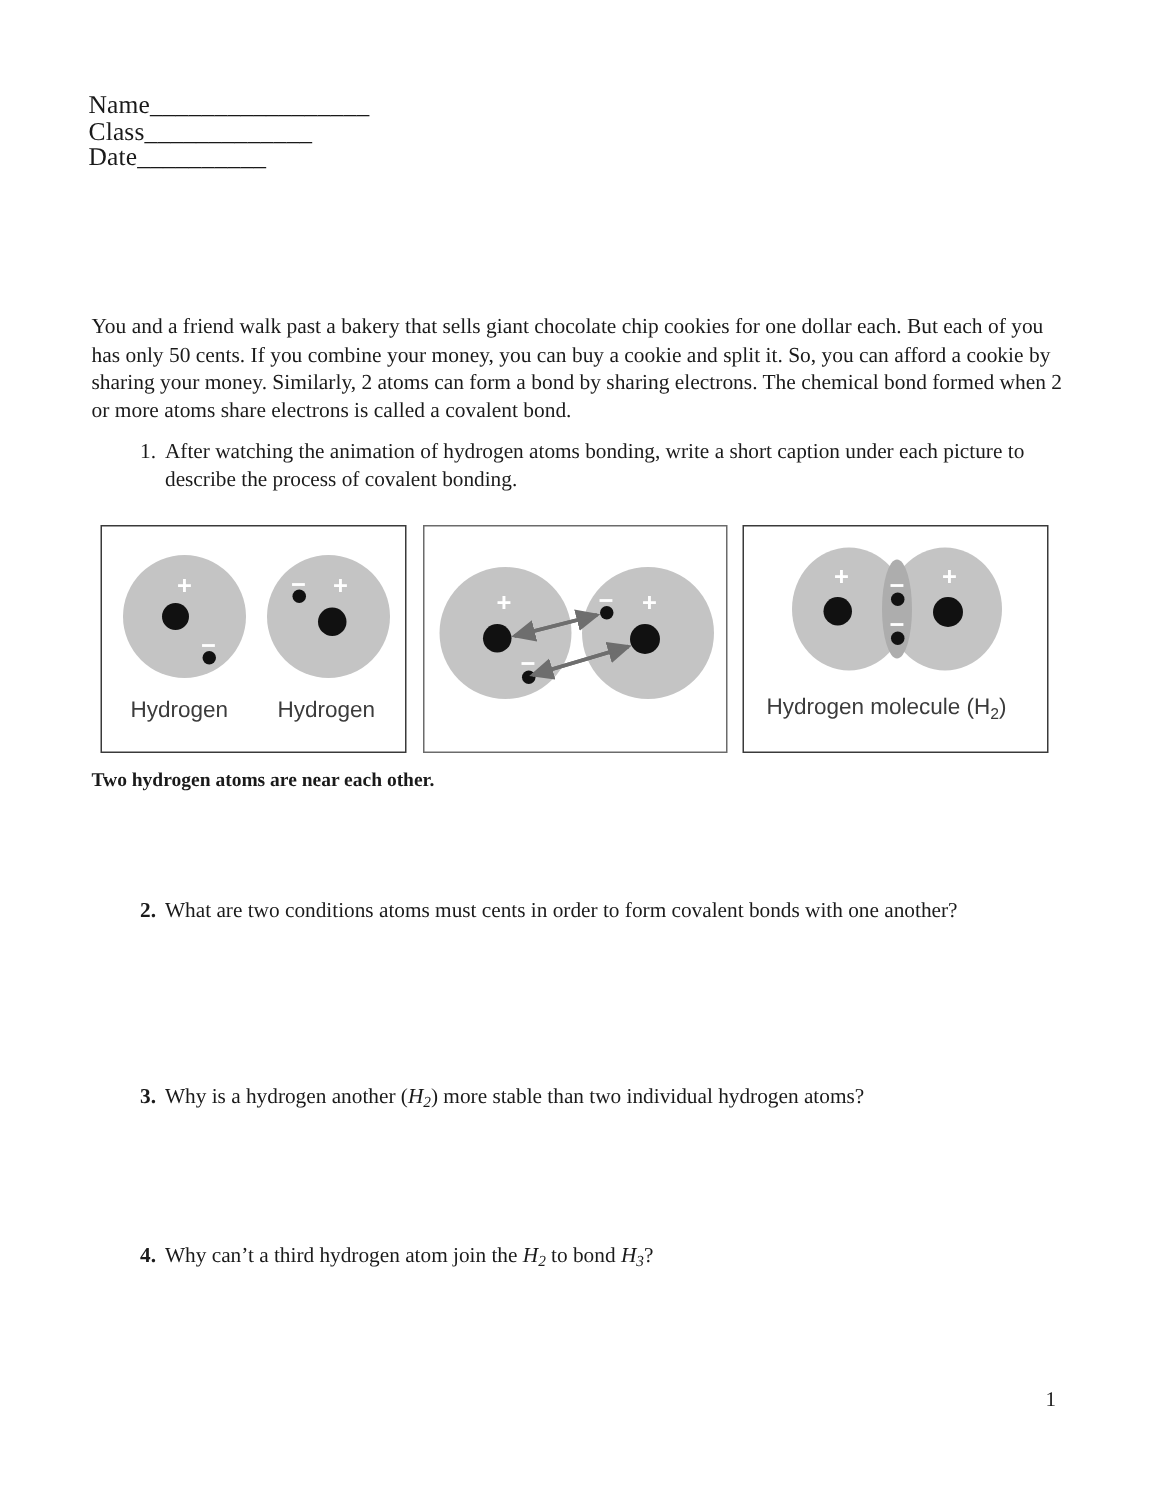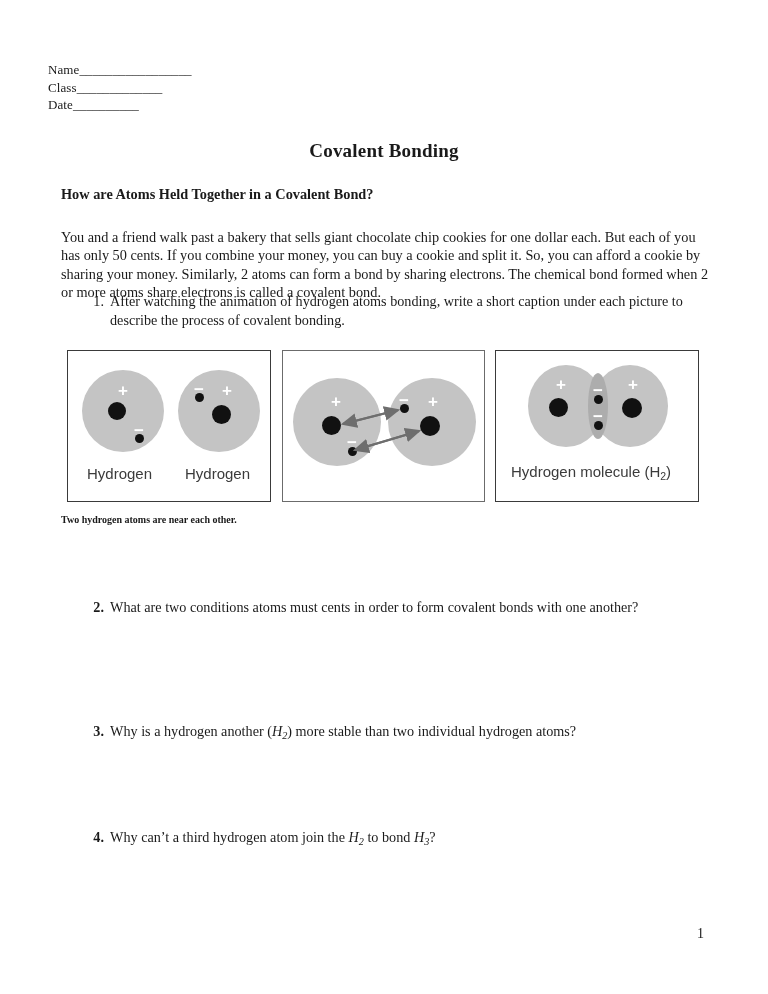--- a/index.html
+++ b/index.html
@@ -18,23 +18,23 @@
     position: absolute;
     left: 0; top: 0;
     width: 768px;
     height: 994px;
     background: #fff;
   }
 
   
   .id-block {
     position: absolute;
-    left: 48px;
+    left: 59px;
     top: 61px;
-    font-size: 13px;
+    font-size: 17px;
     line-height: 17.5px;
     letter-spacing: 0.1px;
   }
   .id-line { white-space: pre; }
 
   
   .doc-title {
     position: absolute;
     left: 0; right: 0;
     top: 140px;
@@ -141,21 +141,21 @@
 
   
   .arrow-svg { position: absolute; left: 0; top: 0; }
 
   
   .caption {
     position: absolute;
     left: 61px;
     top: 511px;
     width: 260px;
-    font-size: 10px;
+    font-size: 13px;
     line-height: 17.5px;
     font-weight: bold;
   }
 
   
   .page-num {
     position: absolute;
     right: 64px;
     top: 926px;
     font-size: 14px;
@@ -165,24 +165,22 @@
 <body>
 
 <div class="page">
 
   <div class="id-block">
     <div class="id-line">Name_________________</div>
     <div class="id-line">Class_____________</div>
     <div class="id-line">Date__________</div>
   </div>
 
-  <div class="doc-title">Covalent Bonding</div>
 
   <div class="intro">
-    <span class="intro-heading">How are Atoms Held Together in a Covalent Bond?</span>
     <span class="intro-body">You and a friend walk past a bakery that sells giant chocolate chip cookies for one dollar each. But each of you has only 50 cents. If you combine your money, you can buy a cookie and split it. So, you can afford a cookie by sharing your money. Similarly, 2 atoms can form a bond by sharing electrons. The chemical bond formed when 2 or more atoms share electrons is called a covalent bond.</span>
   </div>
 
   <div class="q q1">
     <span class="q-num">1.</span>
     <span class="q-text">After watching the animation of hydrogen atoms bonding, write a short caption under each picture to describe the process of covalent bonding.</span>
   </div>
 
   <div class="fig-row">
 

